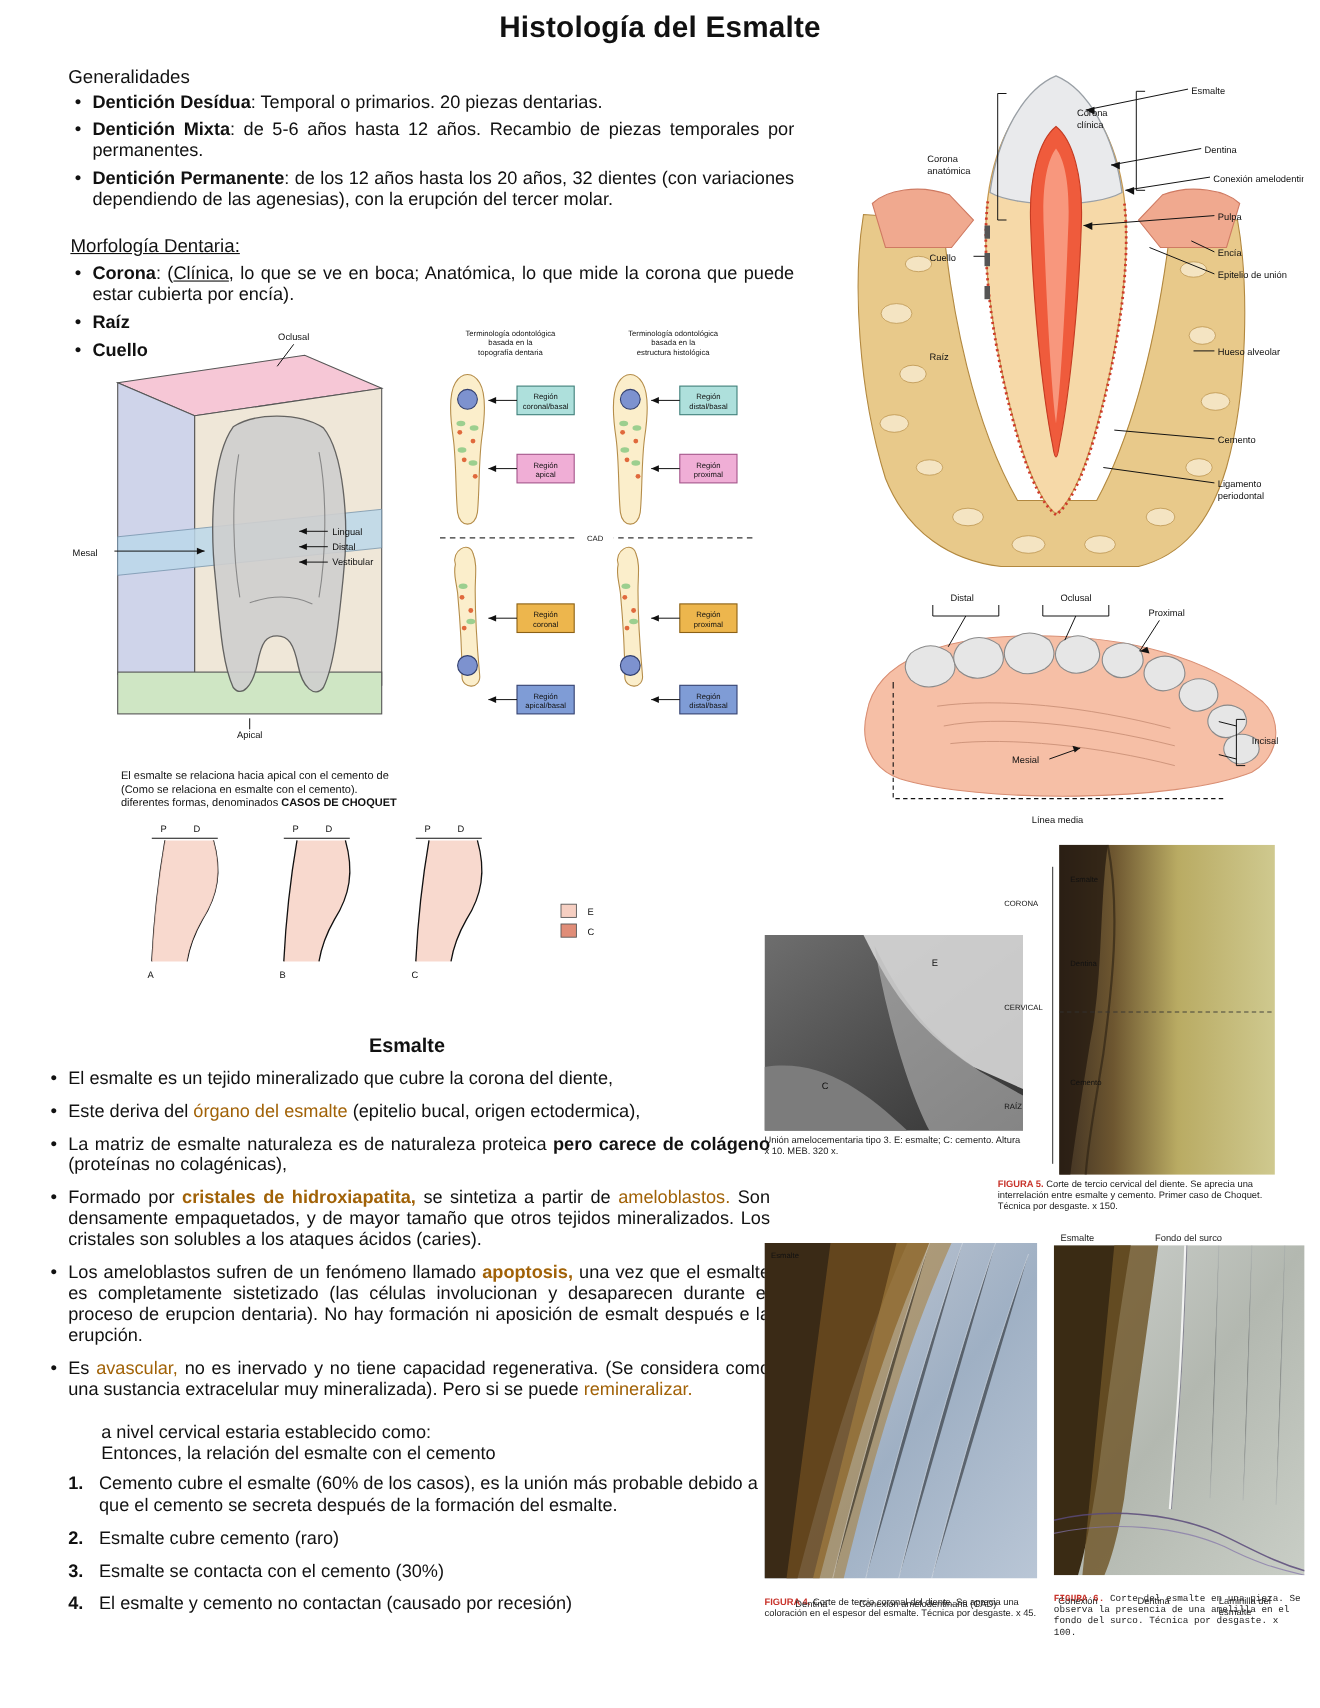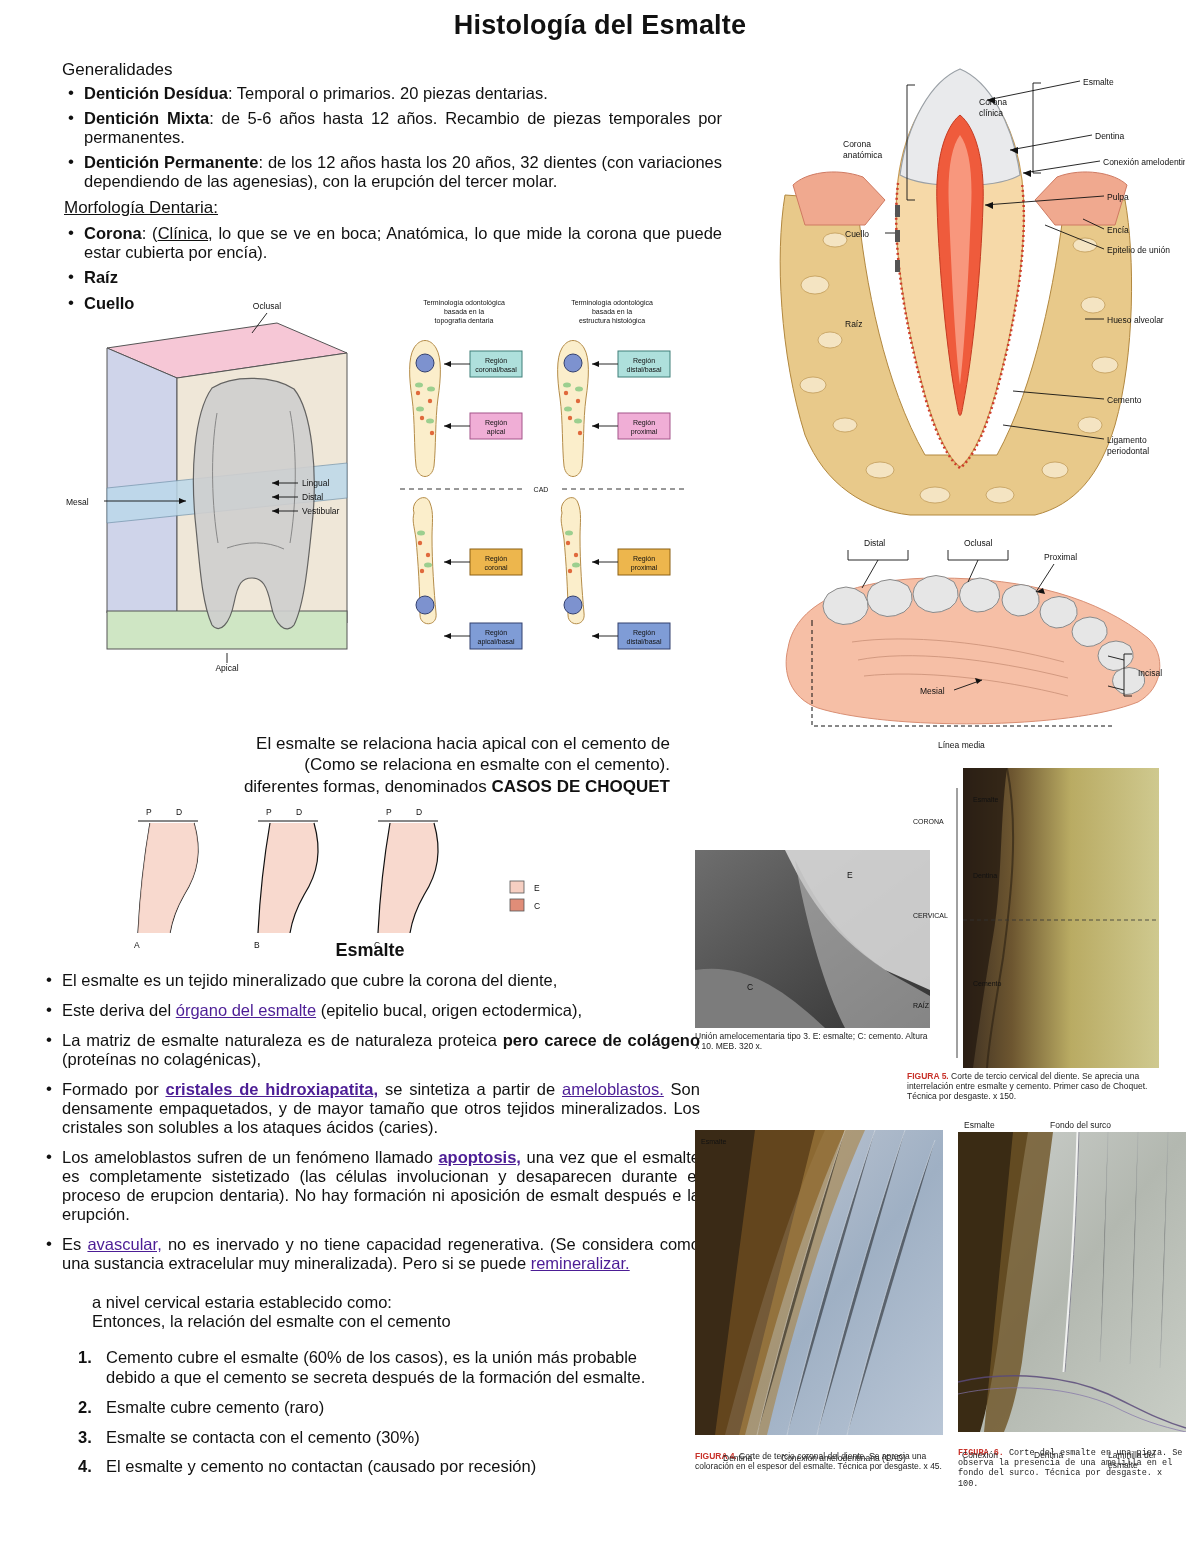--- a/index.html
+++ b/index.html
@@ -18,43 +18,43 @@
   ul.bul{list-style:none;margin:0;padding:0;}
   ul.bul li{
     position:relative;padding-left:22px;margin-bottom:7px;
     font-size:16.5px;line-height:1.12;text-align:justify;
   }
   ul.bul li:before{
     content:"•";position:absolute;left:6px;top:-1px;font-size:17px;
   }
   b{font-weight:bold;}
   .u{text-decoration:underline;}
-  .morfo{font-size:17px;margin:8px 0 6px 2px;text-decoration:underline;}
-  .red{color:#4c1d95;text-decoration:underline;}
+  .morfo{font-size:17px;margin:24px 0 6px 2px;text-decoration:underline;}
+  .red{color:#a16207;}
 
   
   .fig-cube{position:absolute;left:62px;top:283px;width:320px;height:390px;}
   .fig-odont{position:absolute;left:392px;top:283px;width:300px;height:390px;}
   .fig-choquet{position:absolute;left:110px;top:690px;width:560px;height:210px;}
   .fig-bigtooth{position:absolute;left:735px;top:45px;width:450px;height:465px;}
   .fig-arch{position:absolute;left:768px;top:520px;width:418px;height:225px;}
   .fig-sem{position:absolute;left:695px;top:840px;width:235px;height:200px;}
   .fig-strip{position:absolute;left:907px;top:758px;width:252px;height:330px;}
   .fig-ph1{position:absolute;left:695px;top:1120px;width:248px;height:335px;}
   .fig-ph2{position:absolute;left:958px;top:1110px;width:228px;height:345px;}
 
   .cap{font-size:8.5px;line-height:1.2;color:#222;}
   .cap b{color:#c8322a;}
 
   
   .esm{position:absolute;left:40px;top:930px;width:660px;}
   .esm h2{font-size:18px;text-align:center;margin:0 0 10px 0;}
   .esm ul li{font-size:16.5px;margin-bottom:11px;line-height:1.15;}
   .note{font-size:16.5px;margin:20px 0 8px 52px;line-height:1.2;}
-  ol.enum{margin:16px;padding-left:0;list-style:none;counter-reset:n;}
+  ol.enum{margin:0;padding-left:0;list-style:none;counter-reset:n;}
   ol.enum li{
     position:relative;padding-left:50px;margin-bottom:10px;font-size:16.5px;line-height:1.2;
     counter-increment:n;
   }
   ol.enum li:before{content:counter(n) ".";position:absolute;left:22px;font-weight:bold;}
 
   svg{display:block;}
   .lbl{font-size:8.5px;fill:#111;font-family:"Liberation Sans",sans-serif;}
   .lbl-sm{font-size:7px;fill:#111;font-family:"Liberation Sans",sans-serif;}
 </style>
@@ -221,21 +221,21 @@
 
       <rect x="226" y="330" width="52" height="26" fill="#7f9cd6" stroke="#33406f" stroke-width="1"></rect>
       <text class="lbl-sm" x="252" y="342" text-anchor="middle">Región</text>
       <text class="lbl-sm" x="252" y="351" text-anchor="middle">distal/basal</text>
       <line x1="226" y1="343" x2="200" y2="343" stroke="#111" stroke-width="0.9"></line>
         <polygon points="200,343 207,340 207,346" fill="#111"></polygon>
     </svg>
   </div>
 
   <div class="fig-choquet">
-    <div style="text-align:right;font-size:17px;line-height:1.25;margin-top:33px;">
+    <div style="text-align:left;font-size:10px;line-height:1.25;">
       <div>El esmalte se relaciona hacia apical con el cemento de</div>
       <div>(Como se relaciona en esmalte con el cemento).</div>
       <div><span>diferentes formas, denominados </span><b>CASOS DE CHOQUET</b></div>
     </div>
     <svg width="560" height="150" viewBox="0 0 560 150" style="margin-top:6px;">
       <g>
         <text class="lbl" x="36" y="12">P</text>
           <text class="lbl" x="66" y="12">D</text>
         <line x1="28" y1="18" x2="88" y2="18" stroke="#111" stroke-width="1"></line>
         <path d="M40 20 C34 55 30 90 28 130" fill="none" stroke="#111" stroke-width="1.2"></path>

